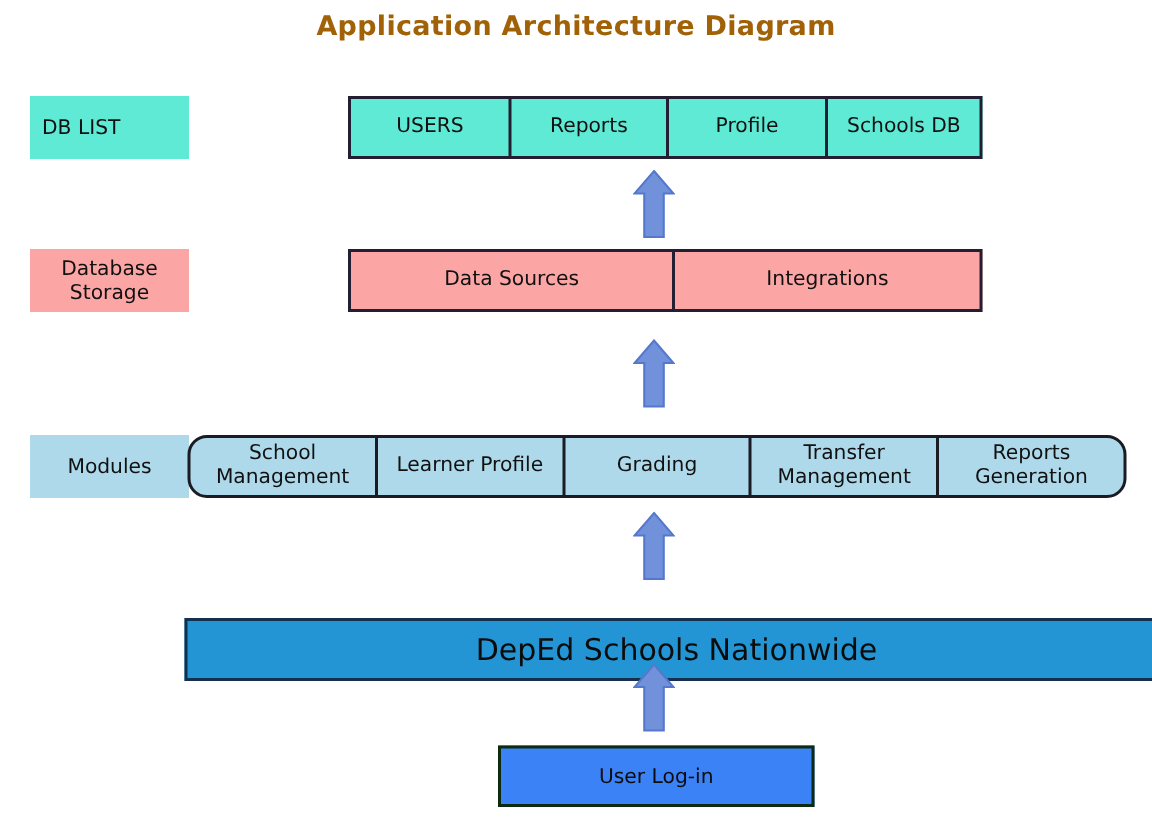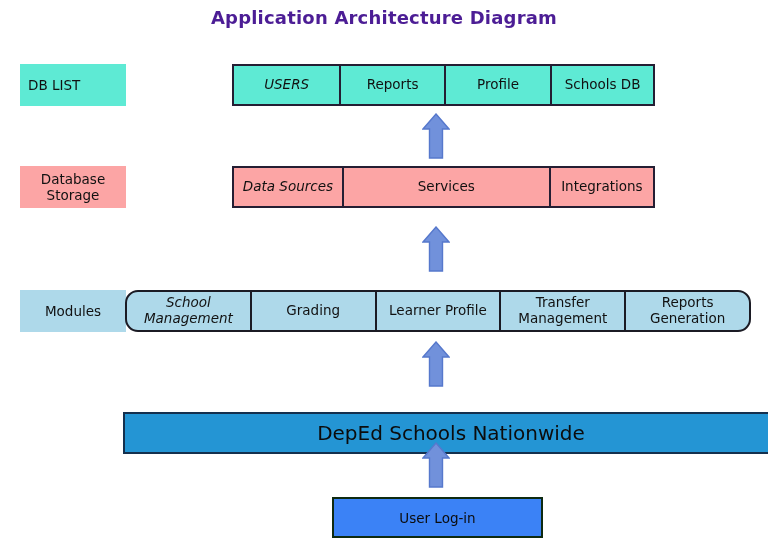--- a/index.html
+++ b/index.html
@@ -14,21 +14,21 @@
     overflow: hidden;
   }
   .title {
     position: absolute;
     top: 7px; left: 0;
     width: 100%;
     text-align: center;
     font-size: 18px;
     font-weight: bold;
     letter-spacing: 0.2px;
-    color: #4c1d95;
+    color: #a16207;
   }
   
   .label-box {
     position: absolute;
     left: 20px;
     width: 106px;
     height: 42px;
     display: flex;
     align-items: center;
     justify-content: center;
@@ -46,21 +46,21 @@
   .cell {
     display: flex;
     align-items: center;
     justify-content: center;
     text-align: center;
     font-size: 13.5px;
     line-height: 1.18;
     padding: 0 4px;
     border-left: 2px solid #241e33;
   }
-  .cell:first-child { border-left: none; font-style: italic; }
+  .cell:first-child { border-left: none; }
   .orchid { background: #5eead4; }
   .plum { background: #fca5a5; }
   .lightblue { background: #aed9ea; }
   .platform-box {
     position: absolute;
     left: 123px; top: 412px;
     width: 656px; height: 42px;
     background: #2495d4;
     border: 2px solid #14304e;
     display: flex;
@@ -103,33 +103,32 @@
     <div class="cell" style="flex:103;">Schools DB</div>
   </div>
 
   <svg class="arrow" style="top:113px;" viewBox="0 0 28 46">
     <polygon points="14,1 27,16 20.5,16 20.5,45 7.5,45 7.5,16 1,16" fill="#7191db" stroke="#5678cc" stroke-width="1.4"></polygon>
   </svg>
 
   <div class="label-box plum" style="top:166px;">Database Storage</div>
   <div class="group plum" style="left:232px; top:166px; width:423px; height:42px;">
     <div class="cell" style="flex:108;">Data Sources</div>
-    <div class="cell" style="flex:213;">Services</div>
     <div class="cell" style="flex:102;">Integrations</div>
   </div>
 
   <svg class="arrow" style="top:226px;" viewBox="0 0 28 46">
     <polygon points="14,1 27,16 20.5,16 20.5,45 7.5,45 7.5,16 1,16" fill="#7191db" stroke="#5678cc" stroke-width="1.4"></polygon>
   </svg>
 
   <div class="label-box lightblue" style="top:290px;">Modules</div>
   <div class="group lightblue" style="left:125px; top:290px; width:626px; height:42px; border-color:#1b1b24;border-radius:13px;">
     <div class="cell" style="flex:1; border-color:#1b1b24;">School Management</div>
+    <div class="cell" style="flex:1; border-color:#1b1b24;">Learner Profile</div>
     <div class="cell" style="flex:1; border-color:#1b1b24;">Grading</div>
-    <div class="cell" style="flex:1; border-color:#1b1b24;">Learner Profile</div>
     <div class="cell" style="flex:1; border-color:#1b1b24;">Transfer Management</div>
     <div class="cell" style="flex:1; border-color:#1b1b24;">Reports Generation</div>
   </div>
 
   <svg class="arrow" style="top:341px;" viewBox="0 0 28 46">
     <polygon points="14,1 27,16 20.5,16 20.5,45 7.5,45 7.5,16 1,16" fill="#7191db" stroke="#5678cc" stroke-width="1.4"></polygon>
   </svg>
 
   <div class="platform-box">DepEd Schools Nationwide</div>
 

